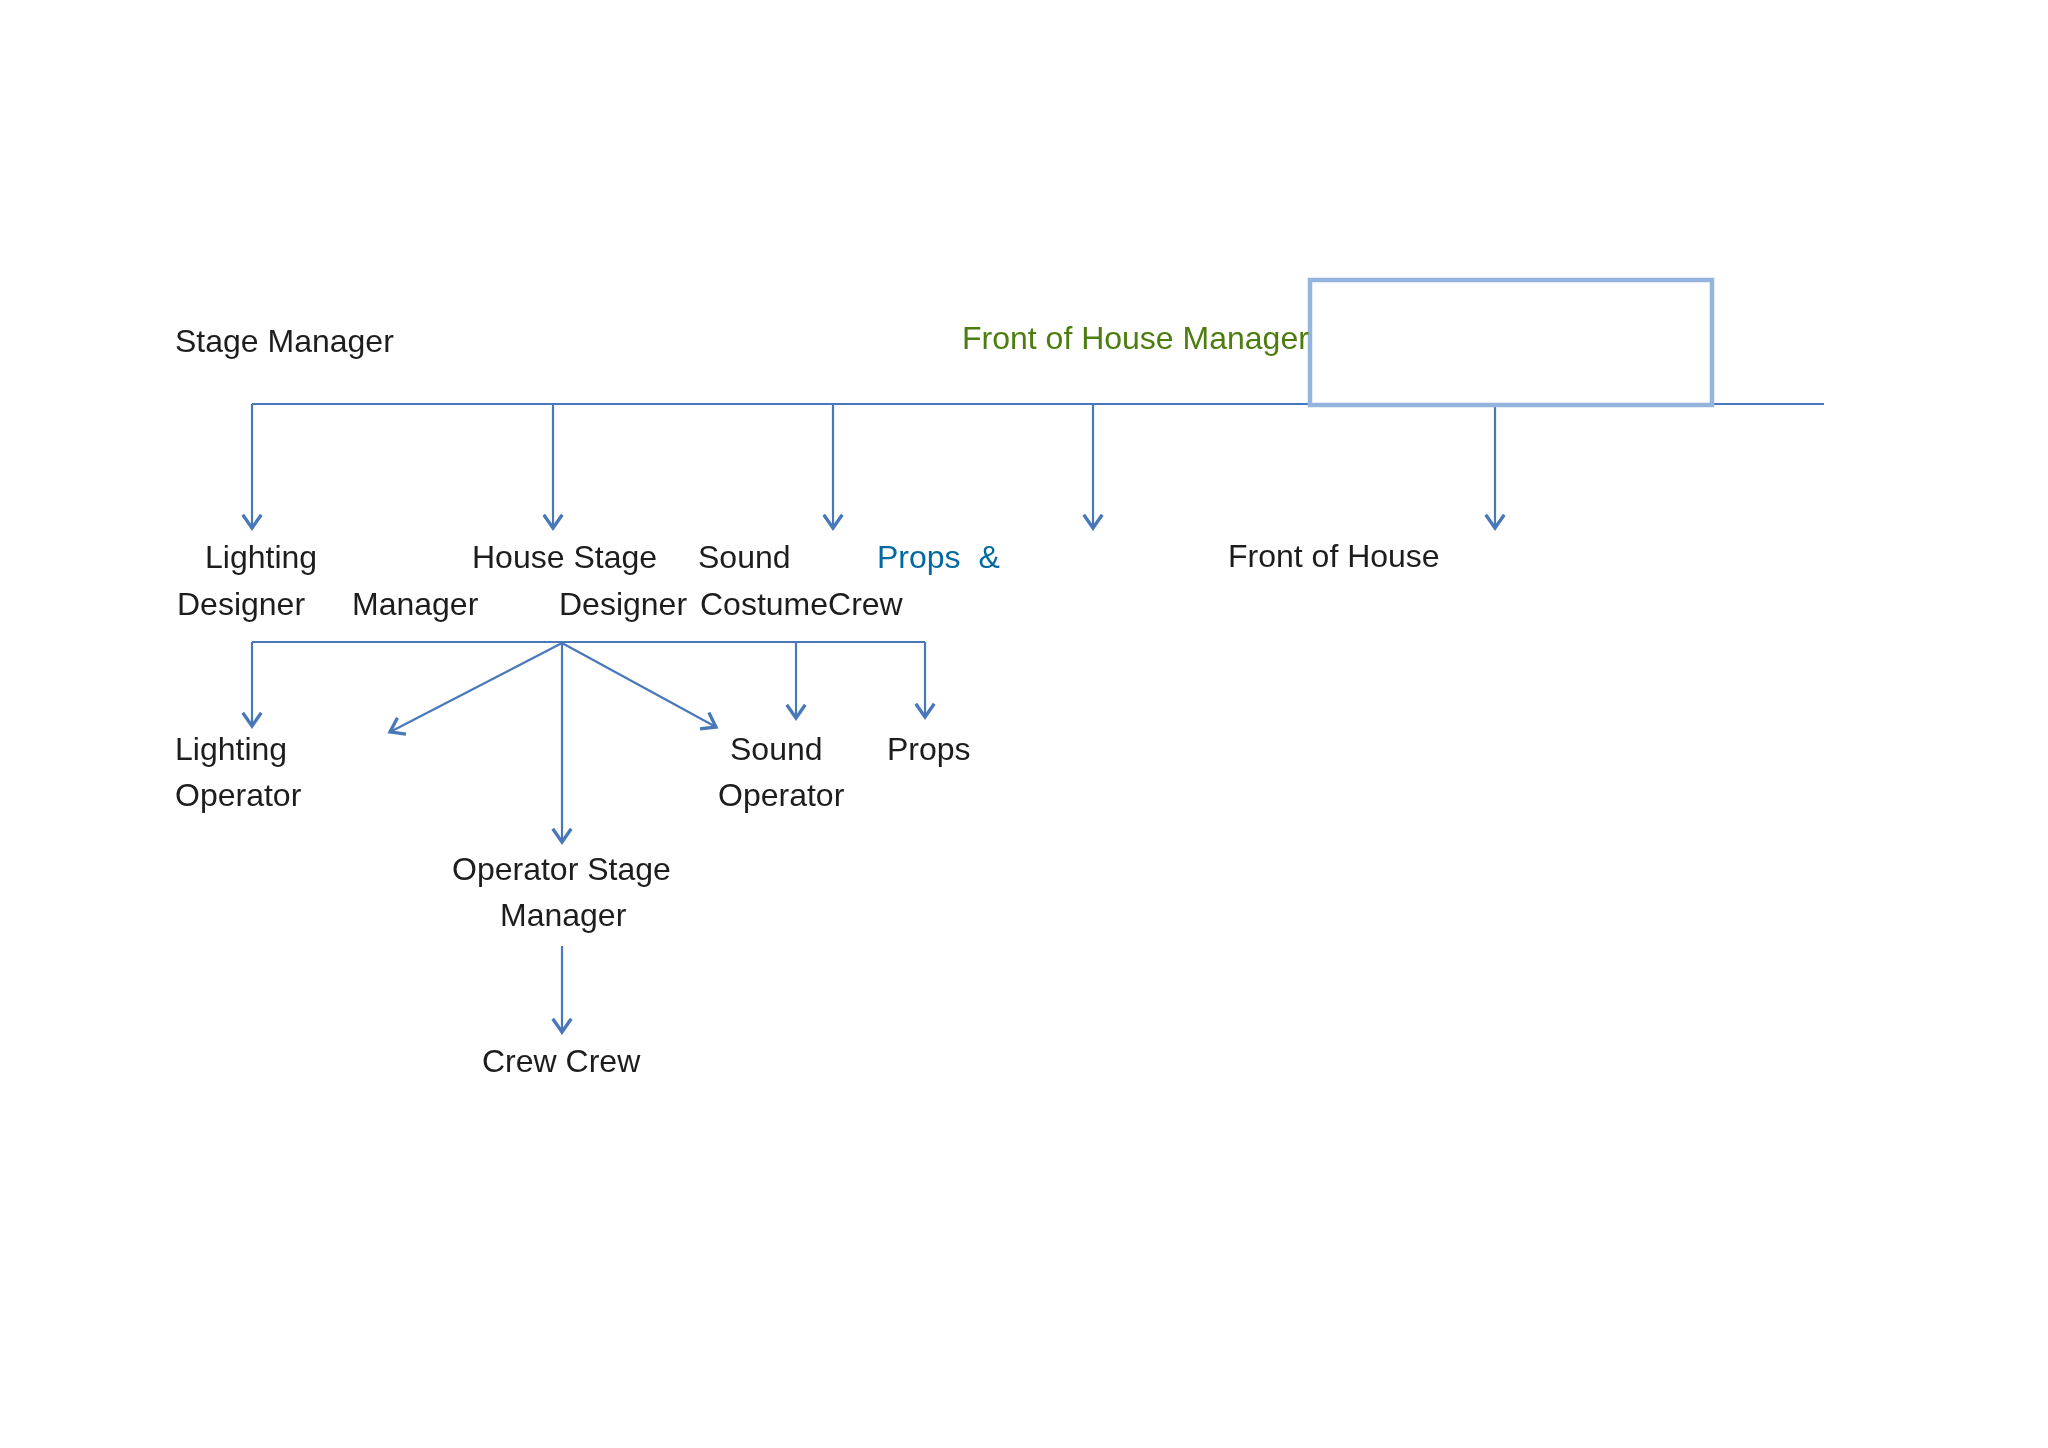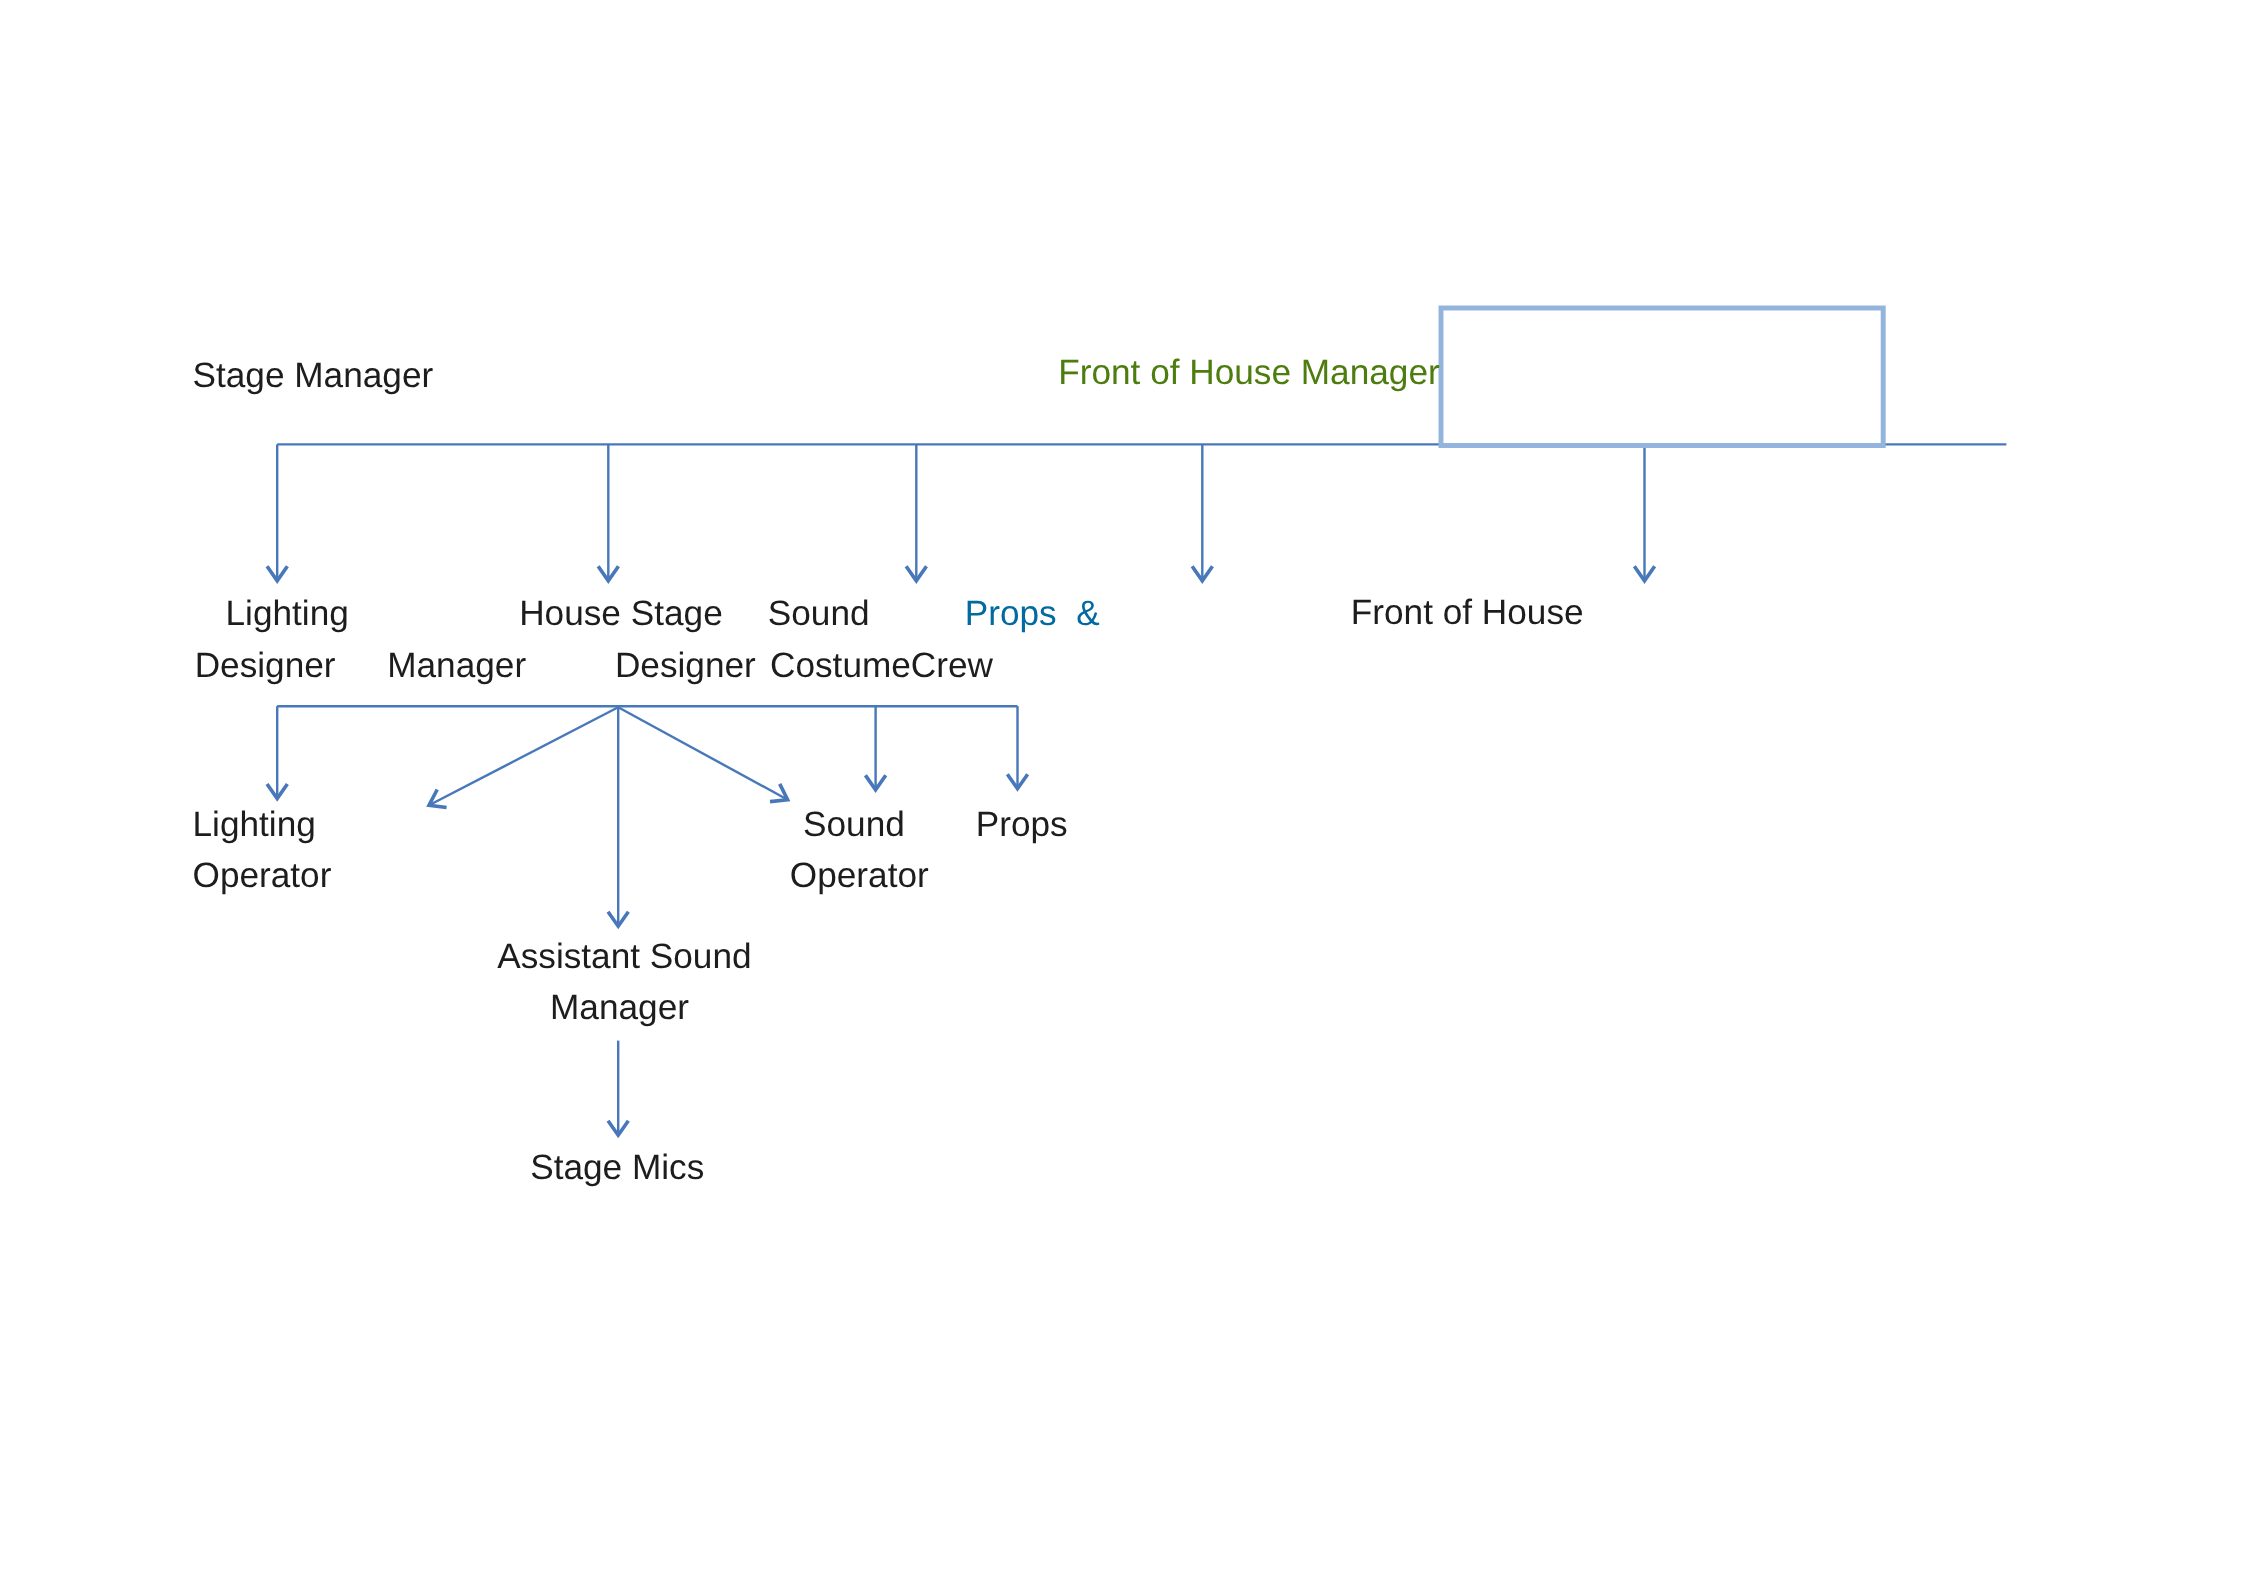--- a/index.html
+++ b/index.html
@@ -69,16 +69,16 @@
     <div class="node-label" style="left: 1228px; top: 537px; color: rgb(29, 29, 29);">Front of House</div>
     <div class="node-label" style="left: 177px; top: 585px; color: rgb(29, 29, 29);">Designer</div>
     <div class="node-label" style="left: 352px; top: 585px; color: rgb(29, 29, 29);">Manager</div>
     <div class="node-label" style="left: 559px; top: 585px; color: rgb(29, 29, 29);">Designer</div>
     <div class="node-label" style="left: 700px; top: 585px; color: rgb(29, 29, 29);">CostumeCrew</div>
     <div class="node-label" style="left: 175px; top: 730px; color: rgb(29, 29, 29);">Lighting</div>
     <div class="node-label" style="left: 175px; top: 776px; color: rgb(29, 29, 29);">Operator</div>
     <div class="node-label" style="left: 730px; top: 730px; color: rgb(29, 29, 29);">Sound</div>
     <div class="node-label" style="left: 718px; top: 776px; color: rgb(29, 29, 29);">Operator</div>
     <div class="node-label" style="left: 887px; top: 730px; color: rgb(29, 29, 29);">Props</div>
-    <div class="node-label" style="left: 452px; top: 850px; color: rgb(29, 29, 29);">Assistant Sound</div>
+    <div class="node-label" style="left: 452px; top: 850px; color: rgb(29, 29, 29);">Operator Stage</div>
     <div class="node-label" style="left: 500px; top: 896px; color: rgb(29, 29, 29);">Manager</div>
-    <div class="node-label" style="left: 482px; top: 1042px; color: rgb(29, 29, 29);">Stage Mics</div>
+    <div class="node-label" style="left: 482px; top: 1042px; color: rgb(29, 29, 29);">Crew Crew</div>
   </div>
 
 </body></html>

